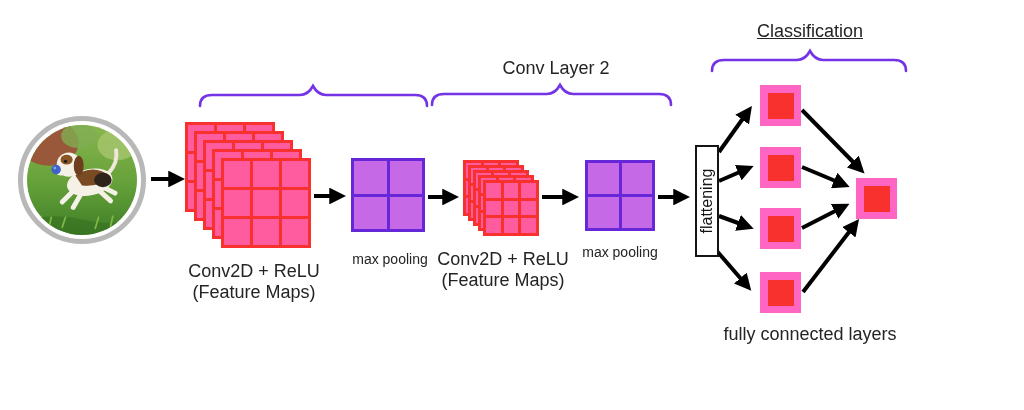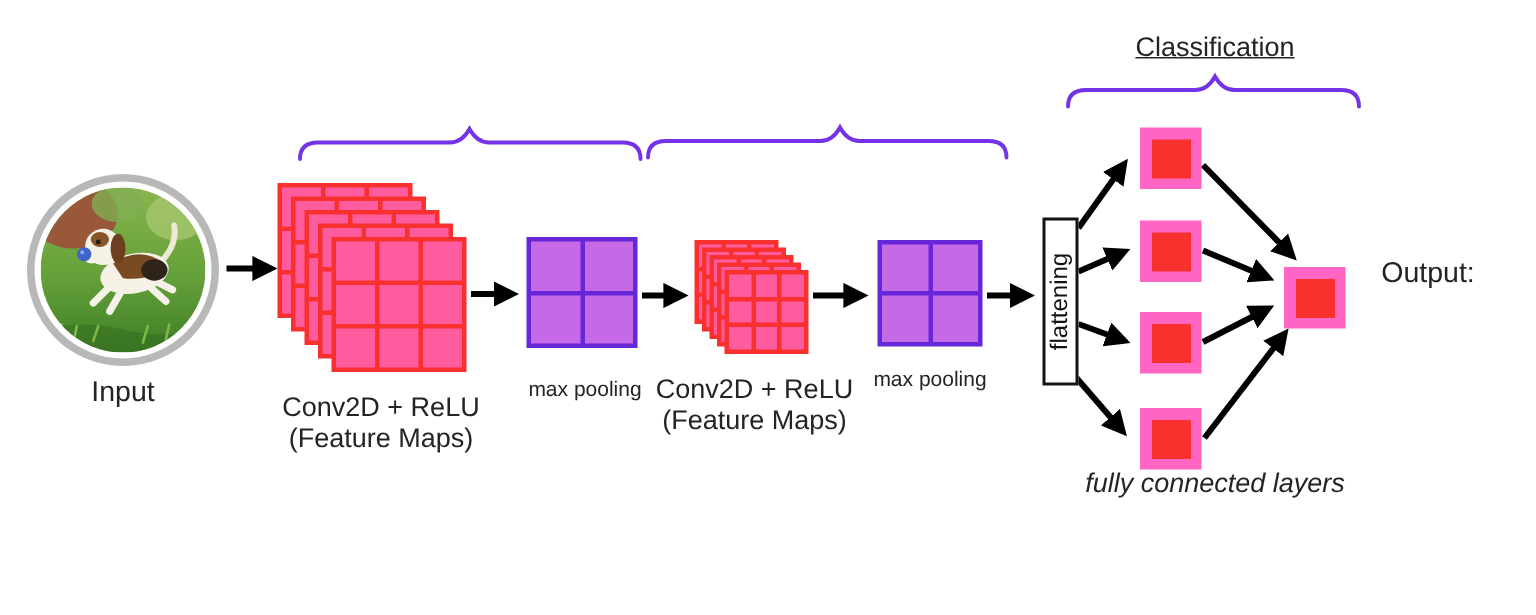--- a/index.html
+++ b/index.html
@@ -73,20 +73,21 @@
     <line x1="802" y1="110" x2="861" y2="170" stroke="var(--arrow-color,#000)" stroke-width="4" marker-end="url(#ah)"></line>
     <line x1="802" y1="167" x2="845" y2="185" stroke="var(--arrow-color,#000)" stroke-width="4" marker-end="url(#ah)"></line>
     <line x1="802" y1="228" x2="845" y2="206" stroke="var(--arrow-color,#000)" stroke-width="4" marker-end="url(#ah)"></line>
     <line x1="803" y1="292" x2="856" y2="223" stroke="var(--arrow-color,#000)" stroke-width="4" marker-end="url(#ah)"></line>
 
     <path fill="none" stroke="var(--brace-color,#7433e6)" stroke-width="2.6" stroke-linecap="round" d="M200,106 Q200,95 212,95 L300,95 Q308,95 313,86 Q318,95 326,95 L415,95 Q427,95 427,106"></path>
     <path fill="none" stroke="var(--brace-color,#7433e6)" stroke-width="2.6" stroke-linecap="round" d="M432,105 Q432,94 444,94 L547,94 Q555,94 560,85 Q565,94 573,94 L659,94 Q671,94 671,105"></path>
     <path fill="none" stroke="var(--brace-color,#7433e6)" stroke-width="2.6" stroke-linecap="round" d="M712,71 Q712,60 724,60 L797,60 Q805,60 810,51 Q815,60 823,60 L894,60 Q906,60 906,71"></path>
   </svg>
 
+  <div class="lbl" style="left:476px;top:58px;width:160px;">Conv Layer 2</div>
   <div class="lbl" style="left:720px;top:21px;width:180px;text-decoration:underline;">Classification</div>
 
   <div class="input-circle">
     <div class="input-photo">
       <svg viewBox="0 0 100 100">
         <defs>
           <linearGradient id="grass" x1="0" y1="0" x2="0" y2="1">
             <stop offset="0" stop-color="#8ab54d"></stop>
             <stop offset="0.55" stop-color="#63a039"></stop>
             <stop offset="1" stop-color="#3f7d27"></stop>
@@ -106,21 +107,20 @@
         <circle cx="38" cy="36" r="11" fill="#f6f1e6"></circle>
         <ellipse cx="36" cy="31.5" rx="5.5" ry="4.5" fill="#8a5526"></ellipse>
         <ellipse cx="47" cy="37" rx="4.5" ry="9" fill="#6e3f1e"></ellipse>
         <circle cx="35" cy="33" r="1.5" fill="#1d1d1d"></circle>
         <ellipse cx="31" cy="42" rx="5" ry="4" fill="#f6f1e6"></ellipse>
         <circle cx="26.5" cy="40.5" r="4.3" fill="#3f63c9"></circle>
         <circle cx="25.3" cy="39.2" r="1.2" fill="#8fa8e8"></circle>
       </svg>
     </div>
   </div>
-  <div class="lbl" style="left:22px;top:251px;width:120px;font-size:19px;">Input</div>
 
   <div class="stack" style="left:185px;top:122px;width:126px;height:126px;">
       <div class="grid fmap" style="left: 0px; top: 0px; width: 90px; height: 90px; grid-template-columns: repeat(3, 1fr); grid-template-rows: repeat(3, 1fr);">
         <div class="cell"></div>
         <div class="cell"></div>
         <div class="cell"></div>
         <div class="cell"></div>
         <div class="cell"></div>
         <div class="cell"></div>
         <div class="cell"></div>
@@ -275,21 +275,20 @@
       </div>
       <div class="neuron" style="top: 272px;">
         <div class="neuron-core"></div>
       </div>
     </div>
 
   <div class="output-neuron">
     <div class="neuron-core"></div>
   </div>
 
-  <div class="lbl" style="left:700px;top:312px;width:220px;font-style:italic;">
+  <div class="lbl" style="left:700px;top:324px;width:220px;">
     <span style="display:block">fully connected layers</span>
   </div>
 
   <div class="lbl" style="left:882px;top:171px;width:140px;font-size:19px;line-height:23px;">
-    <span style="display:block">Output:</span>
   </div>
 
 </div>
 
 </body></html>

